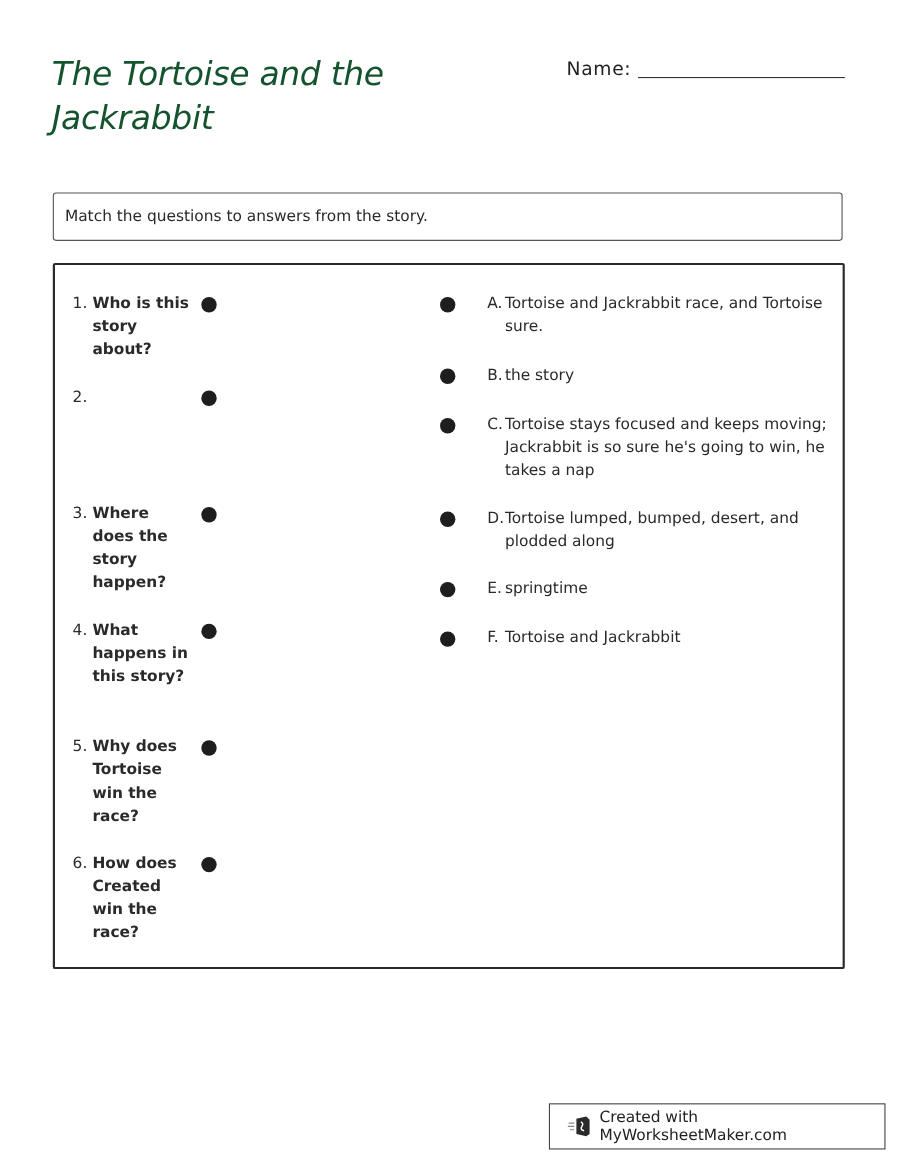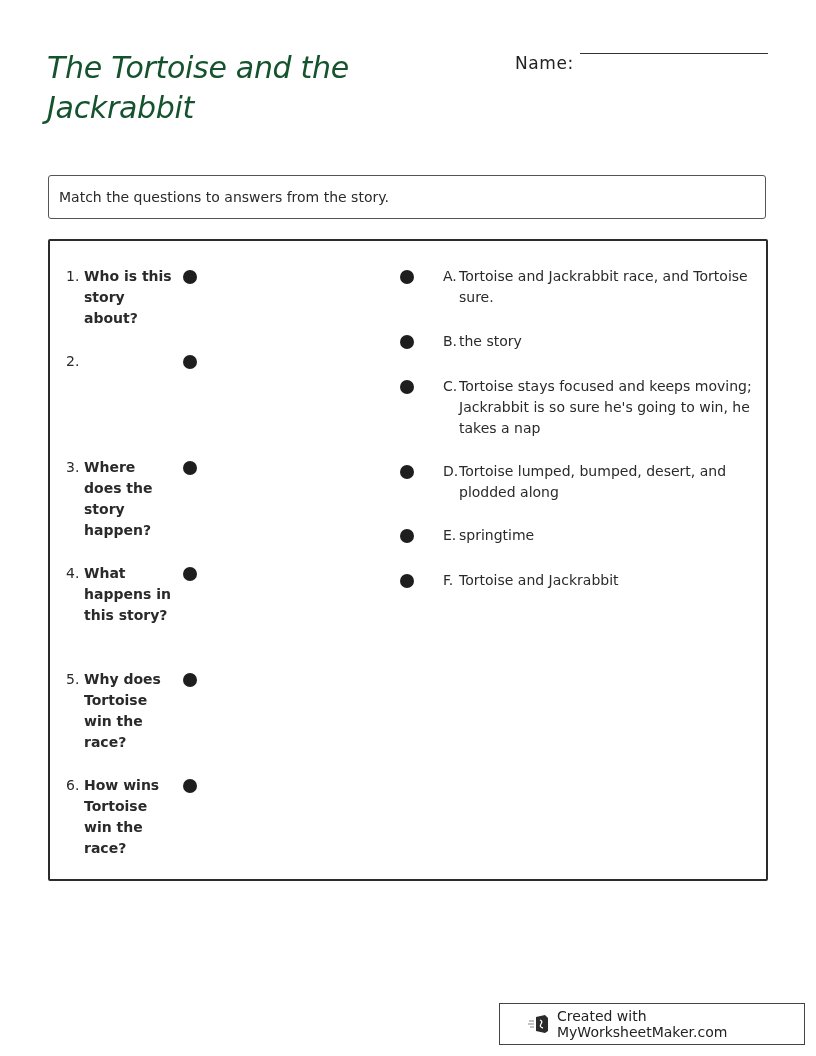--- a/index.html
+++ b/index.html
@@ -25,21 +25,21 @@
       font-size: 30px;
       line-height: 40px;
       color: #14532d;
       letter-spacing: -0.3px;
     }
     .name-wrap {
       position: absolute;
       left: 515px;
       top: 52px;
       display: flex;
-      align-items: flex-start;
+      align-items: flex-end;
     }
     .name-label {
       font-size: 17px;
       color: #222;
       letter-spacing: 0.6px;
       line-height: 22px;
     }
     .name-line {
       display: inline-block;
       width: 188px;
@@ -118,21 +118,21 @@
     .footer {
       position: absolute;
       left: 499px;
       top: 1003px;
       width: 306px;
       height: 42px;
       border: 1px solid #444;
       box-sizing: border-box;
       display: flex;
       align-items: center;
-      padding-left: 28px;
+      padding-left: 16px;
       font-size: 14px;
       color: #222;
     }
     .footer-icon {
       width: 22px;
       height: 20px;
       margin-right: 7px;
       display: inline-block;
     }
   </style>
@@ -176,21 +176,21 @@
   <div class="dot" style="left:133px; top:326px;"></div>
 
   <div class="q-item" style="top:428px;">
     <span class="q-num">5.</span>
     <div class="q-text">Why does Tortoise win the race?</div>
   </div>
   <div class="dot" style="left:133px; top:432px;"></div>
 
   <div class="q-item" style="top:534px;">
     <span class="q-num">6.</span>
-    <div class="q-text">How wins Tortoise win the race?</div>
+    <div class="q-text">How does Created win the race?</div>
   </div>
   <div class="dot" style="left:133px; top:538px;"></div>
 
   <div class="dot" style="left:350px; top:29px;"></div>
   <div class="a-item" style="top:25px;">
     <span class="a-letter">A.</span>
     <div class="a-text">Tortoise and Jackrabbit race, and Tortoise sure.</div>
   </div>
 
   <div class="dot" style="left:350px; top:94px;"></div>

